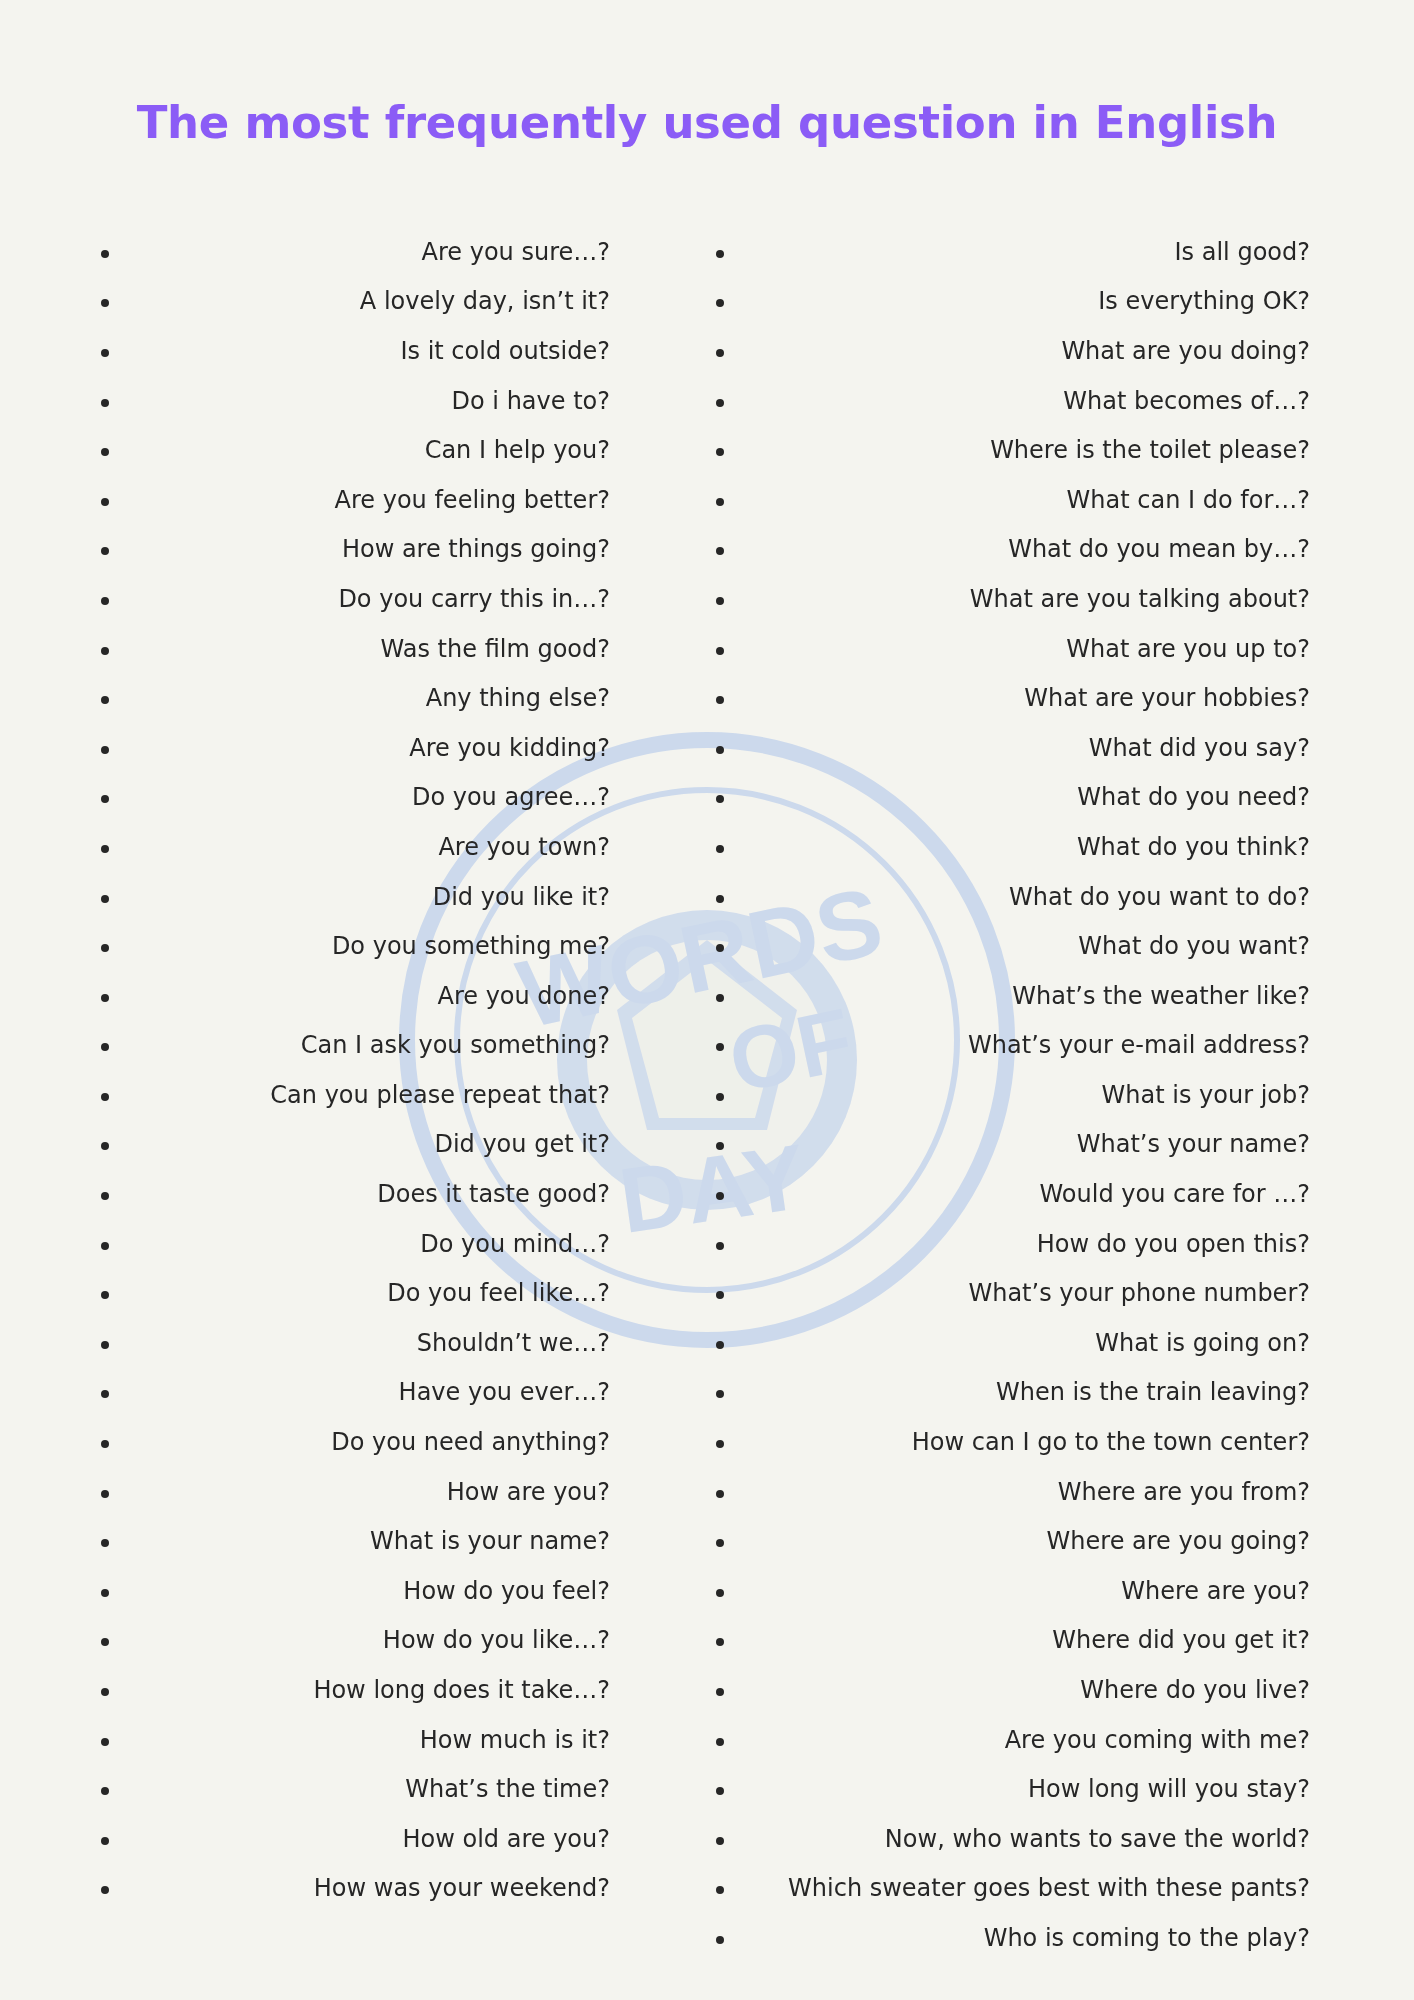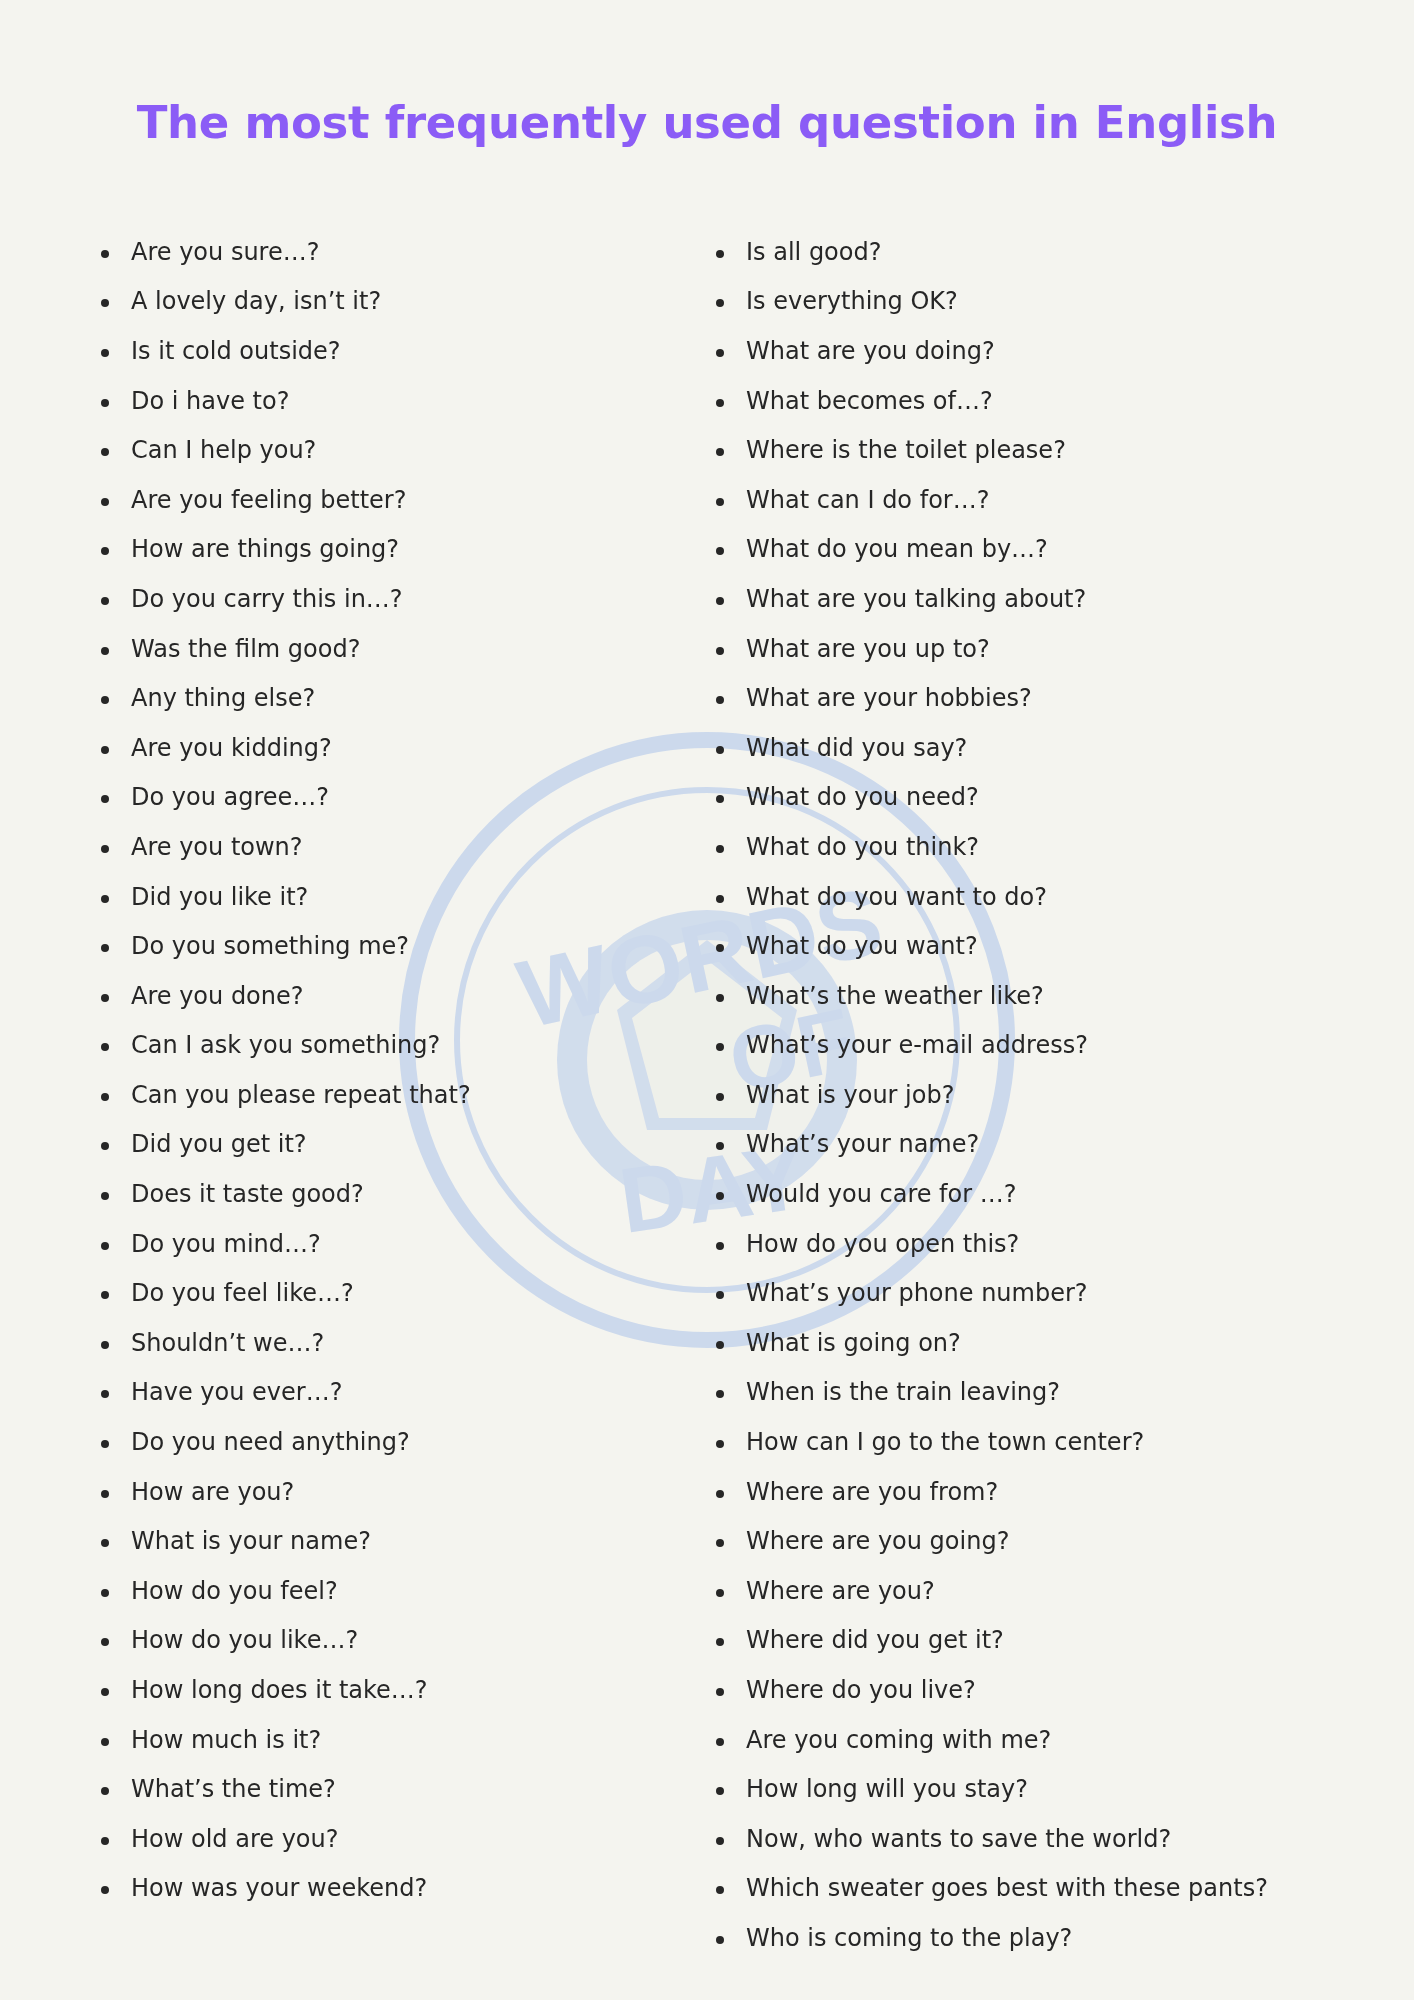--- a/index.html
+++ b/index.html
@@ -55,20 +55,21 @@
     white-space: nowrap;
   }
 
   
   .columns {
     position: relative;
     z-index: 2;
     display: flex;
     justify-content: flex-start;
     padding: 50px 0 0 0;
+    text-align: right;
   }
   .col {
     box-sizing: border-box;
   }
   .col-left {
     width: 610px;
     padding-left: 95px;
   }
   .col-right {
     width: 700px;

